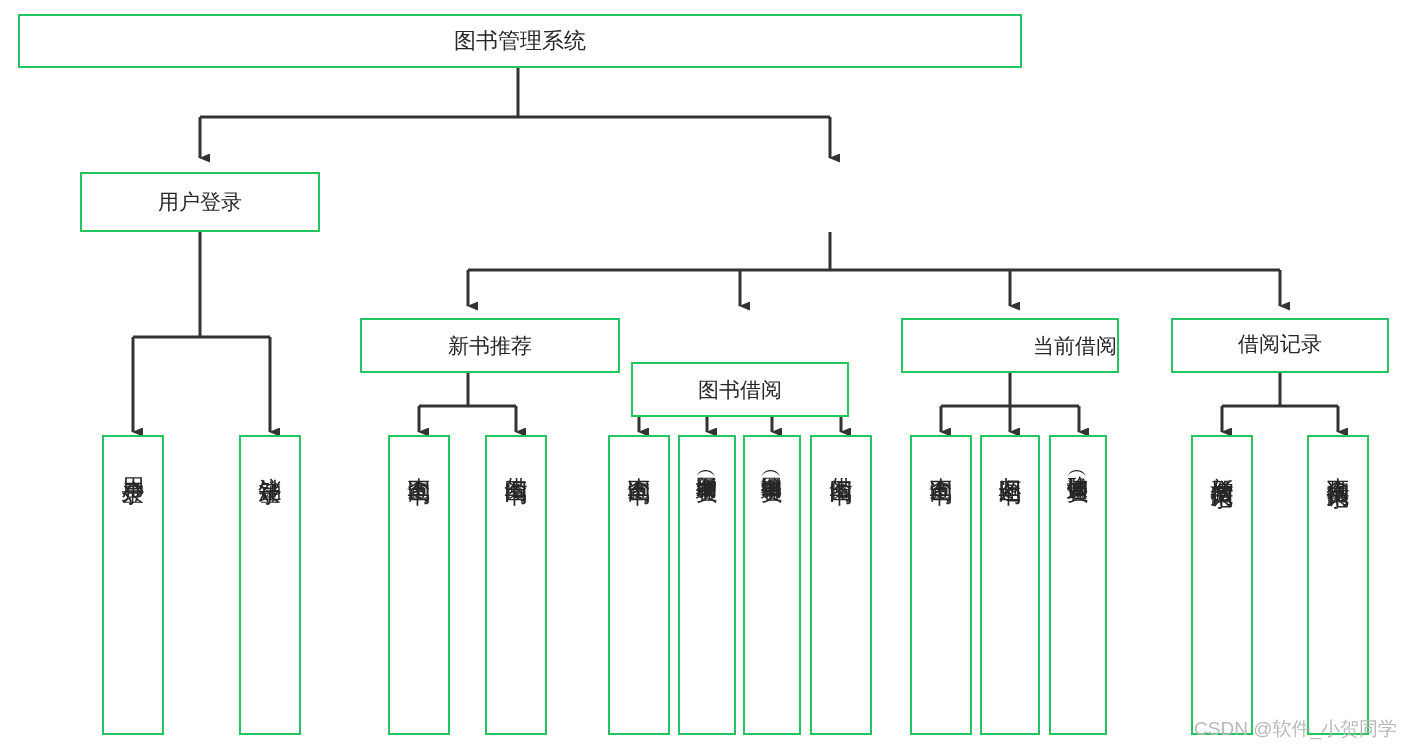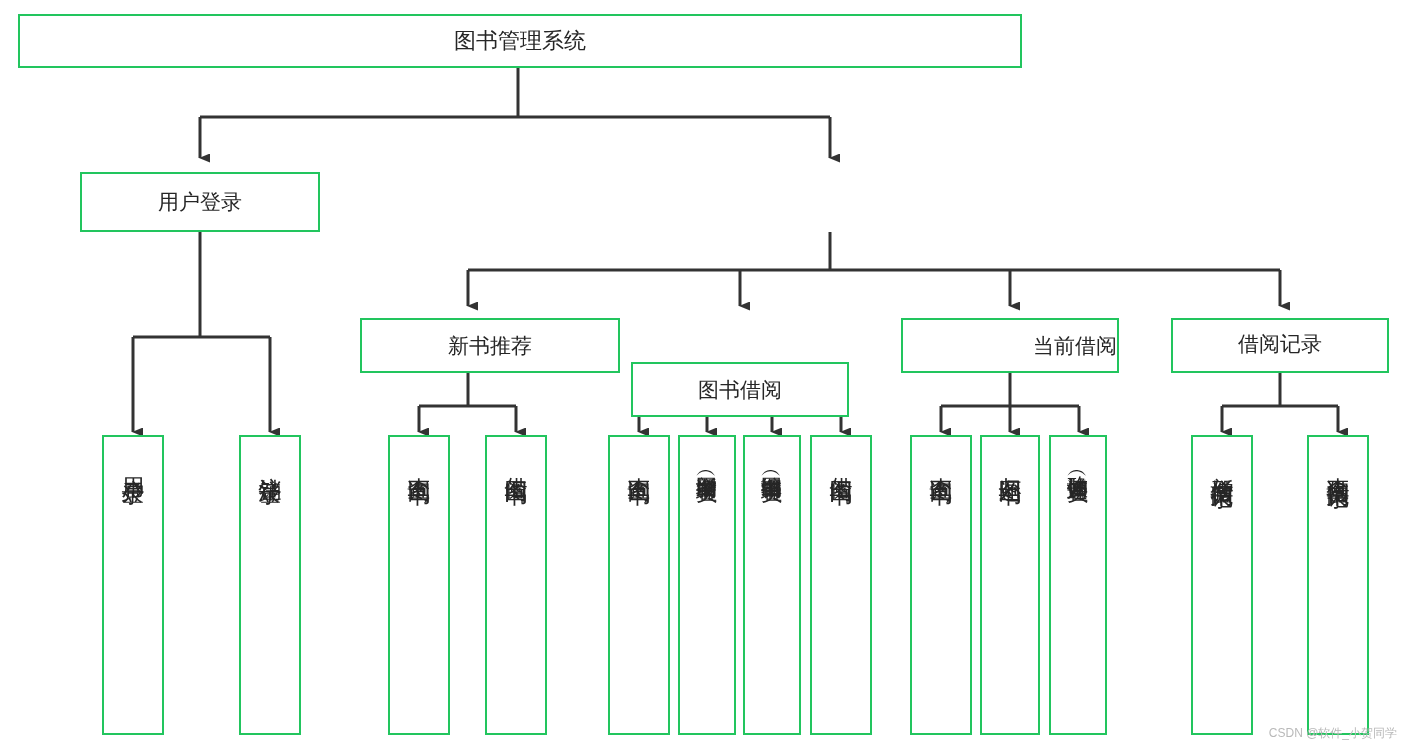--- a/index.html
+++ b/index.html
@@ -62,21 +62,21 @@
     line-height: 1;
   }
   .node.vert.small .label {
     font-size: 21px;
     letter-spacing: 1px;
   }
   #watermark {
     position: absolute;
     right: 8px;
     bottom: 5px;
-    font-size: 12px;
+    font-size: 19px;
     color: #b9b9b9;
     z-index: 5;
     white-space: nowrap;
     margin-top: 48px;
   }
 </style>
 </head>
 <body>
 
 <div id="canvas">

